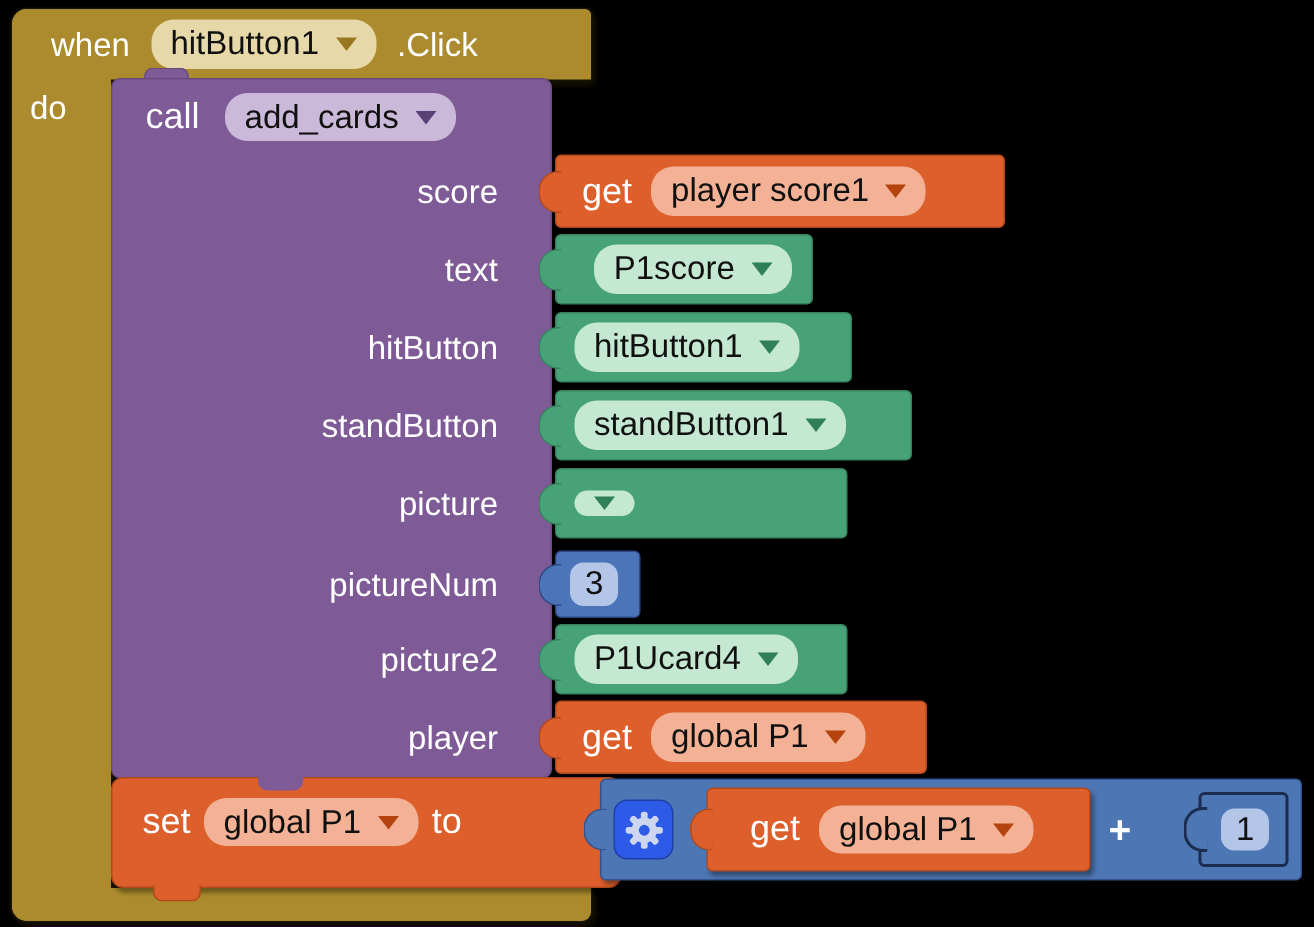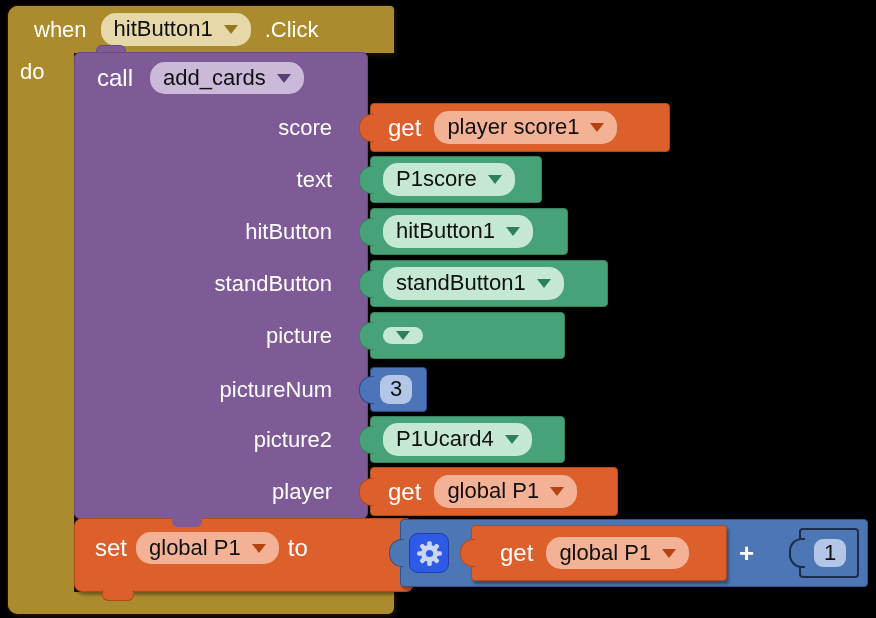--- a/index.html
+++ b/index.html
@@ -110,21 +110,21 @@
   <div class="param-label" style="top:467px; height:49px; line-height:49px;">player</div>
 
   <div class="block orange plug" style="--c:#DD5F2B; --b:#B34A1C; left:370px; top:103px; width:300px; height:49px; gap:13px; padding-left:17px;">
     <span class="kw">get</span>
     <span class="field f-salmon">
       <span>player score1</span>
       <span class="caret c-orange"></span>
     </span>
   </div>
 
-  <div class="block green plug" style="--c:#48A278; --b:#37835F; left:370px; top:156px; width:172px; height:47px; padding-left:12px;">
+  <div class="block green plug" style="--c:#48A278; --b:#37835F; left:370px; top:156px; width:172px; height:47px; padding-left:12px;justify-content:center;">
     <span class="field f-green">
       <span>P1score</span>
       <span class="caret c-green"></span>
     </span>
   </div>
 
   <div class="block green plug" style="--c:#48A278; --b:#37835F; left:370px; top:208px; width:198px; height:47px; padding-left:12px;">
     <span class="field f-green">
       <span>hitButton1</span>
       <span class="caret c-green"></span>

